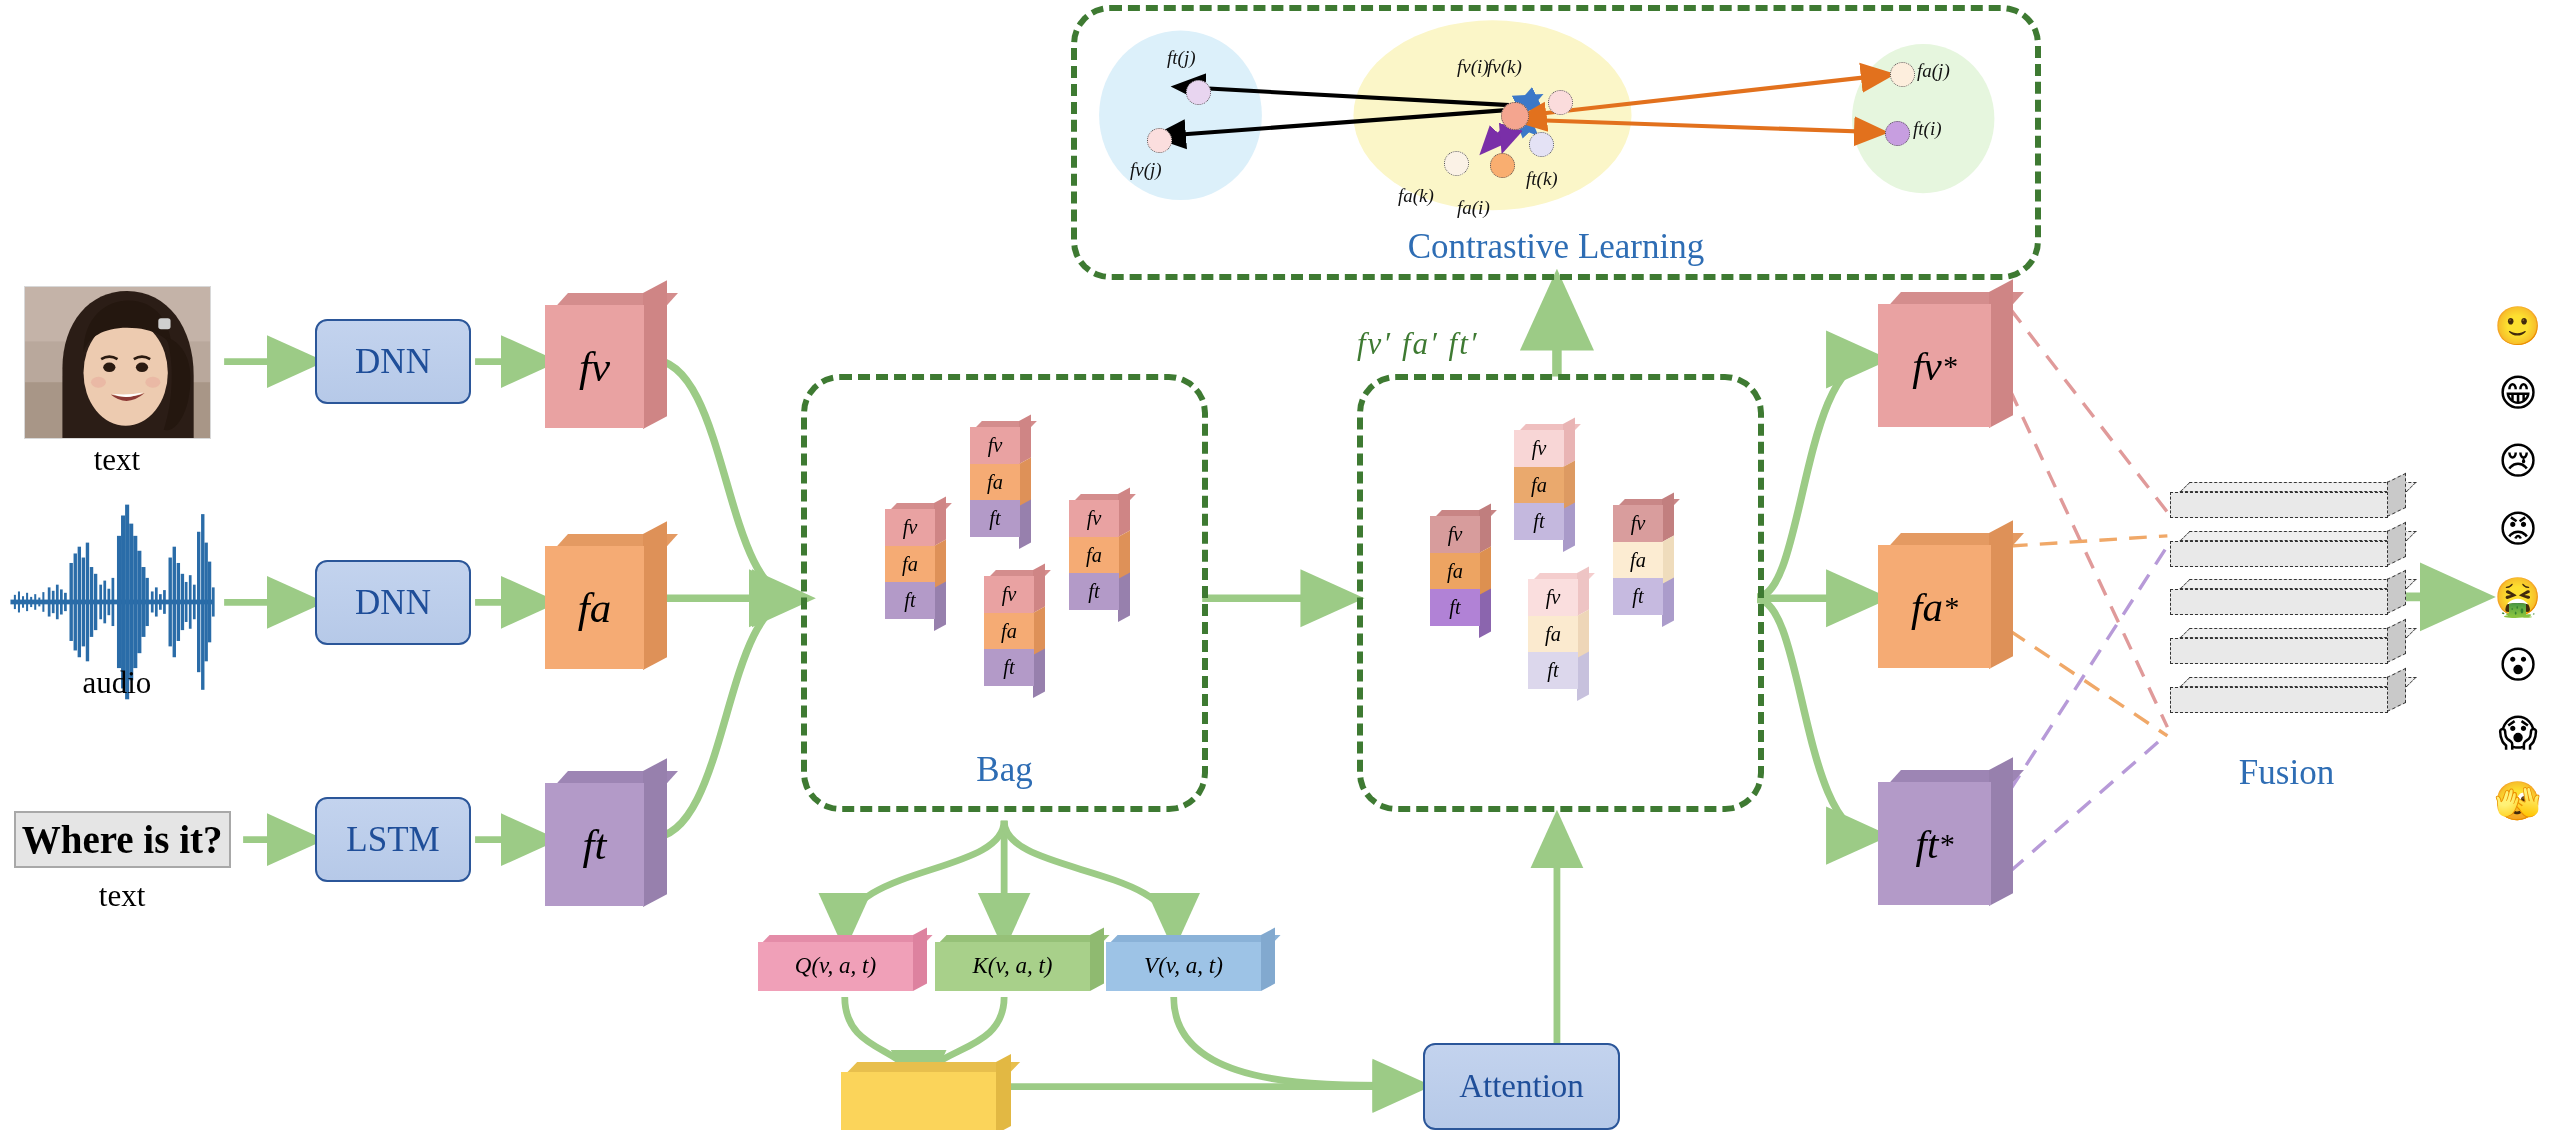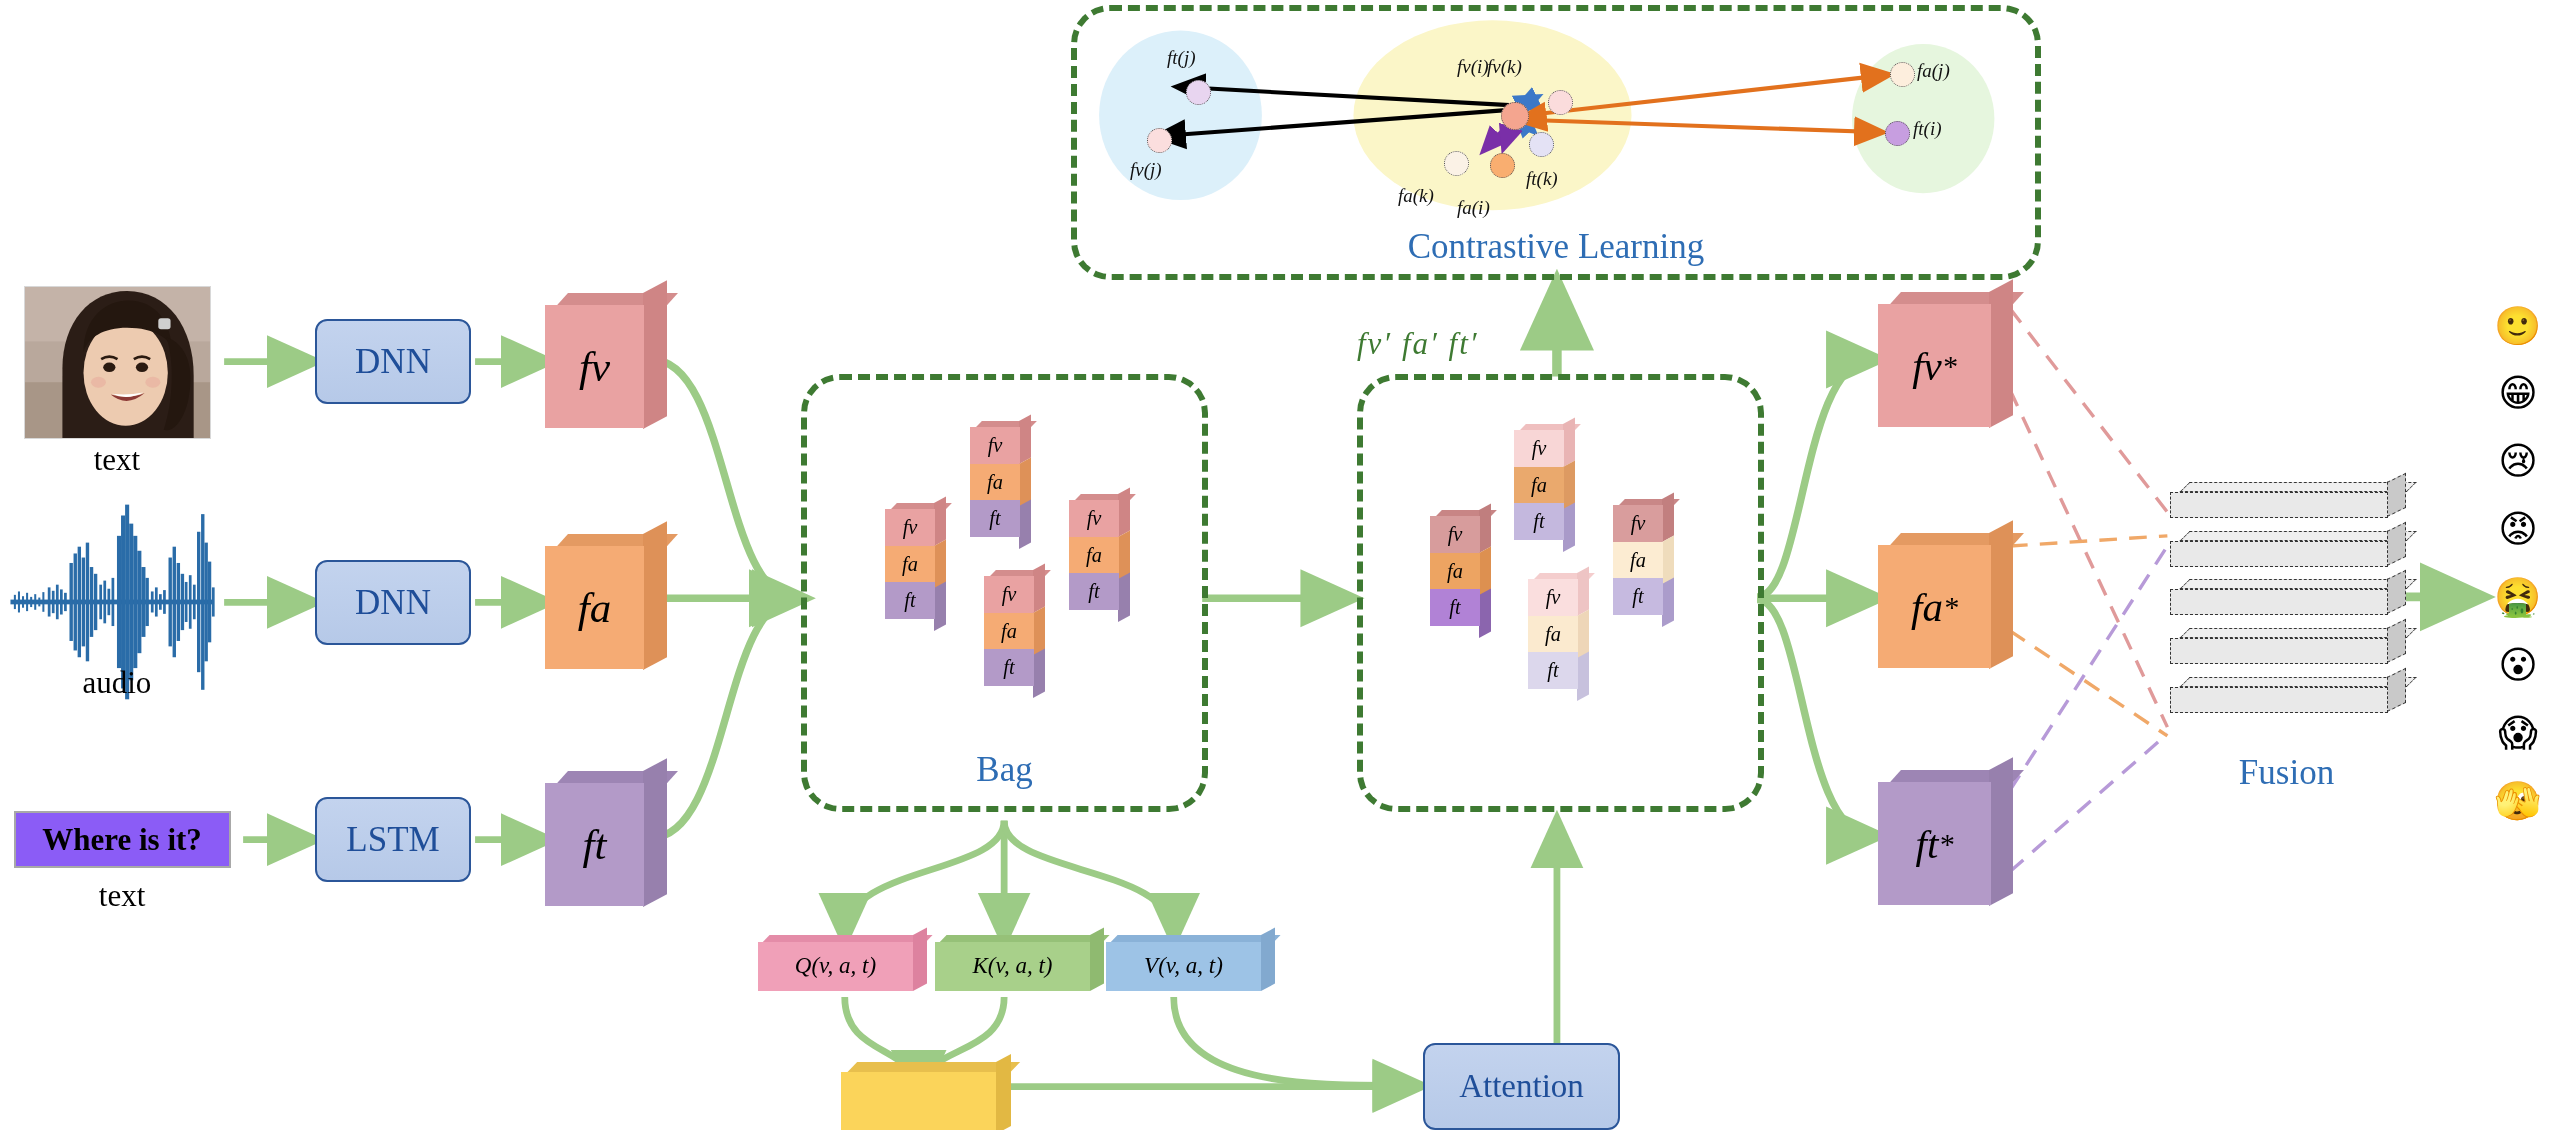--- a/index.html
+++ b/index.html
@@ -57,23 +57,23 @@
   }
 
   
   .dashbox{
     position:absolute;border:6.1px dashed #3E7A32;border-radius:39px;
     box-sizing:border-box;background:transparent;
   }
 
   
   .textbox{
-    border:2.7px solid #a8a8a8;background:#8b5cf6;
+    border:2.7px solid #a8a8a8;background:#e5e5e5;
     display:flex;align-items:center;justify-content:center;
-    font-family:"Liberation Serif", serif;font-weight:bold;font-size:31px;color:#000;
+    font-family:"Liberation Serif", serif;font-weight:bold;font-size:39px;color:#000;
     box-sizing:border-box;white-space:nowrap;
   }
 
   
   .emoji{
     position:absolute;font-size:38px;line-height:1;
     font-family:"DejaVu Sans", sans-serif;text-align:center;width:54px;
   }
 
   

